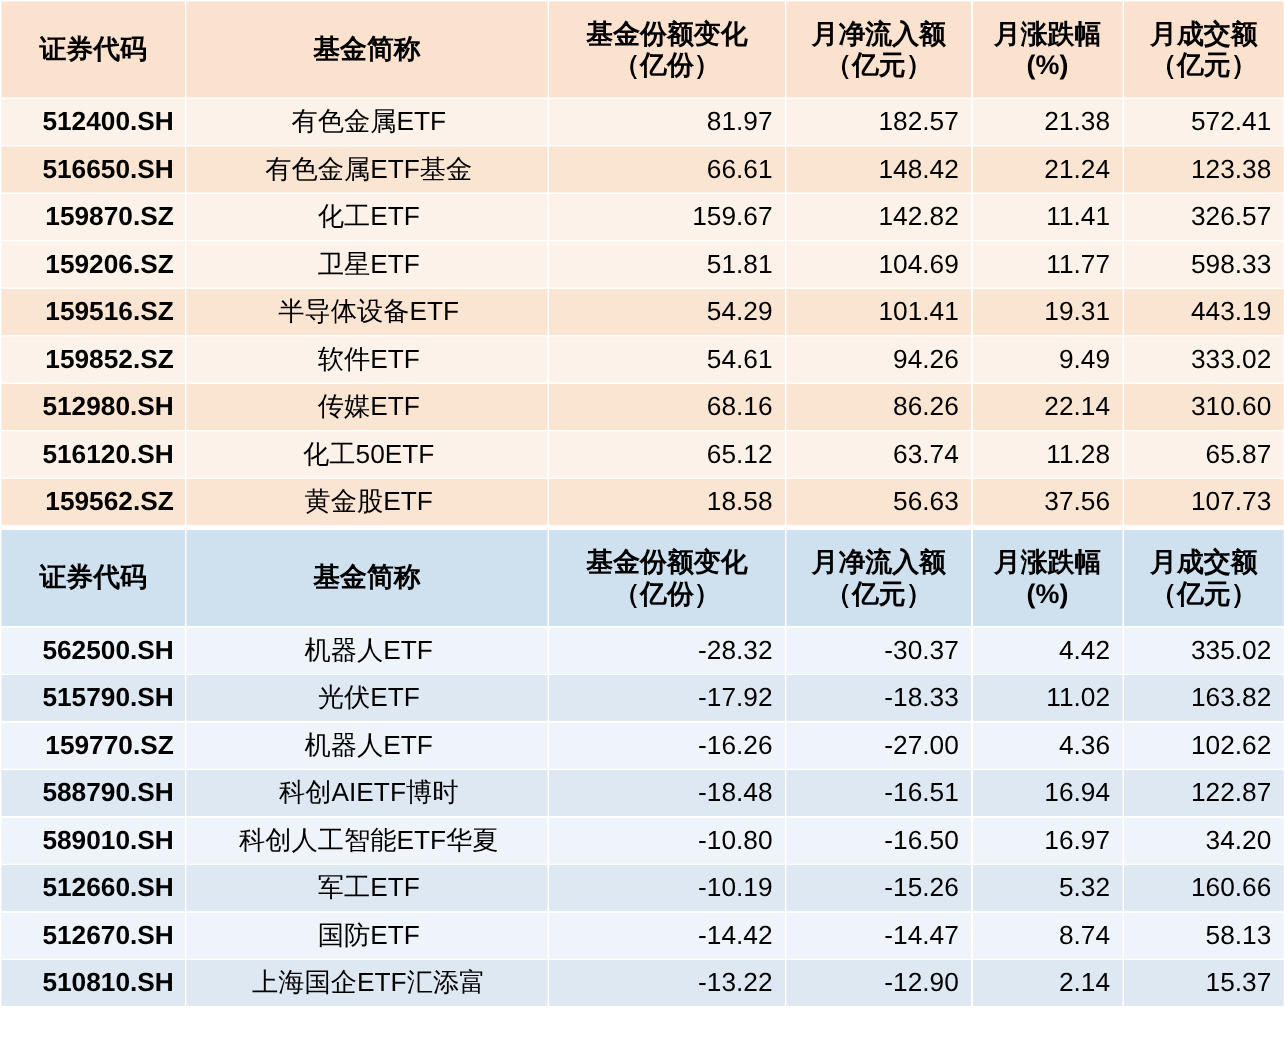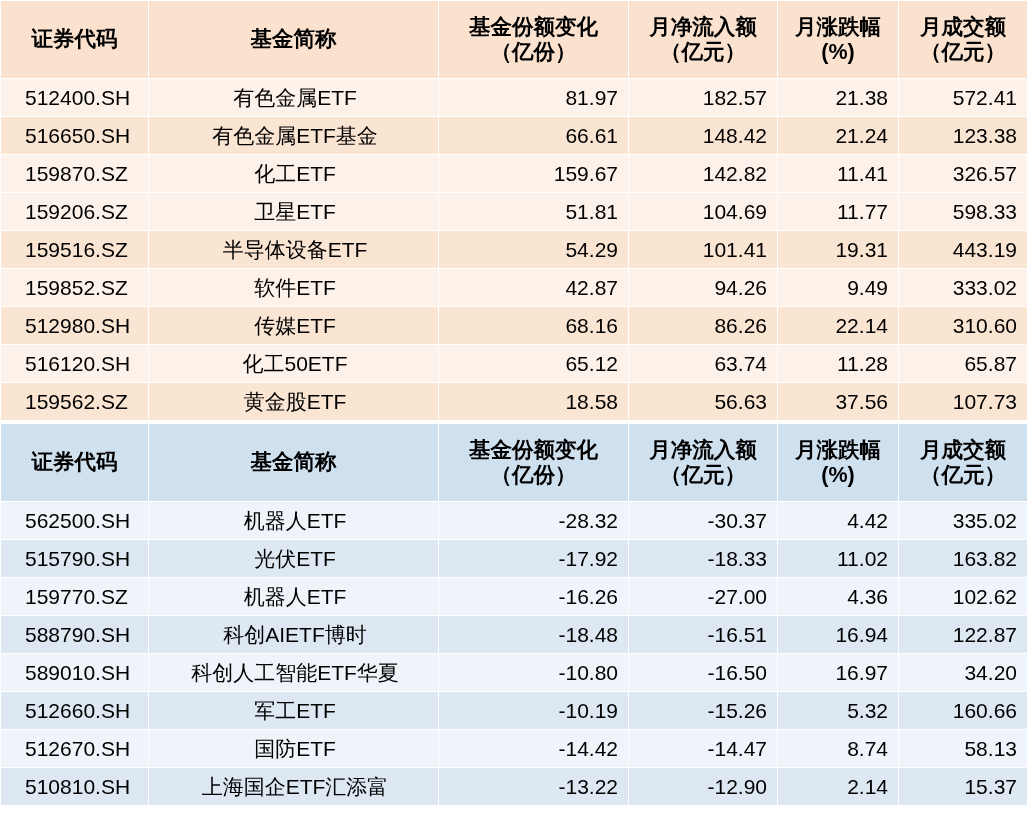--- a/index.html
+++ b/index.html
@@ -43,22 +43,23 @@
     font-weight: bold;
     text-align: center;
     vertical-align: middle;
     height: 78px;
     font-size: 21.5px;
   }
   th .hl {
     display: block;
   }
   td.code {
-    text-align: left;
+    text-align: right;
     padding-left: 24px;
+    font-weight: bold;
   }
   td.name {
     text-align: center;
     padding-left: 12px;
   }
   td.num {
     text-align: right;
     padding-right: 10px;
   }
 
@@ -168,21 +169,21 @@
           <td class="code">159516.SZ</td>
           <td class="name">半导体设备ETF</td>
           <td class="num">54.29</td>
           <td class="num">101.41</td>
           <td class="num">19.31</td>
           <td class="num">443.19</td>
         </tr>
         <tr class="odd">
           <td class="code">159852.SZ</td>
           <td class="name">软件ETF</td>
-          <td class="num">42.87</td>
+          <td class="num">54.61</td>
           <td class="num">94.26</td>
           <td class="num">9.49</td>
           <td class="num">333.02</td>
         </tr>
         <tr class="even">
           <td class="code">512980.SH</td>
           <td class="name">传媒ETF</td>
           <td class="num">68.16</td>
           <td class="num">86.26</td>
           <td class="num">22.14</td>

